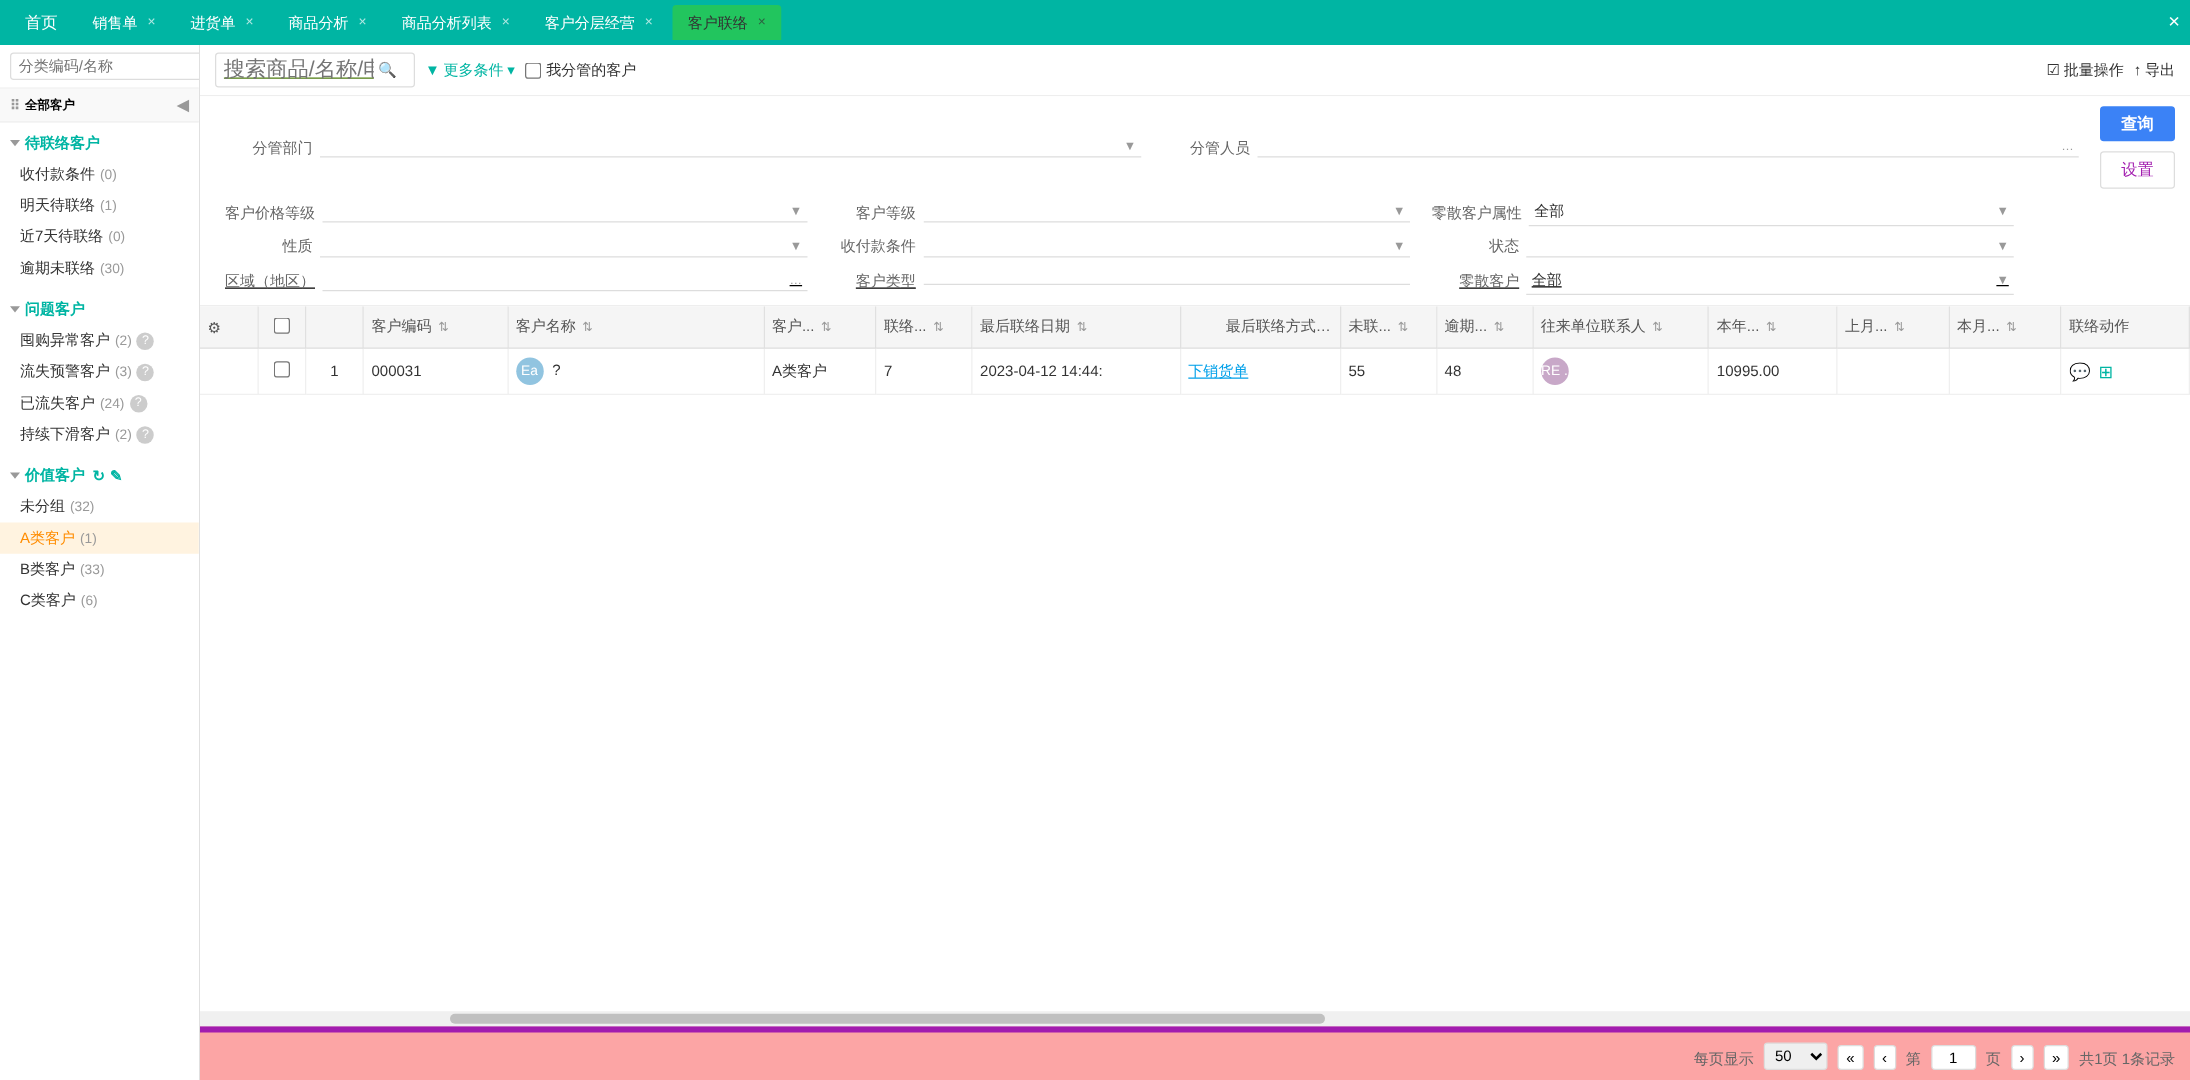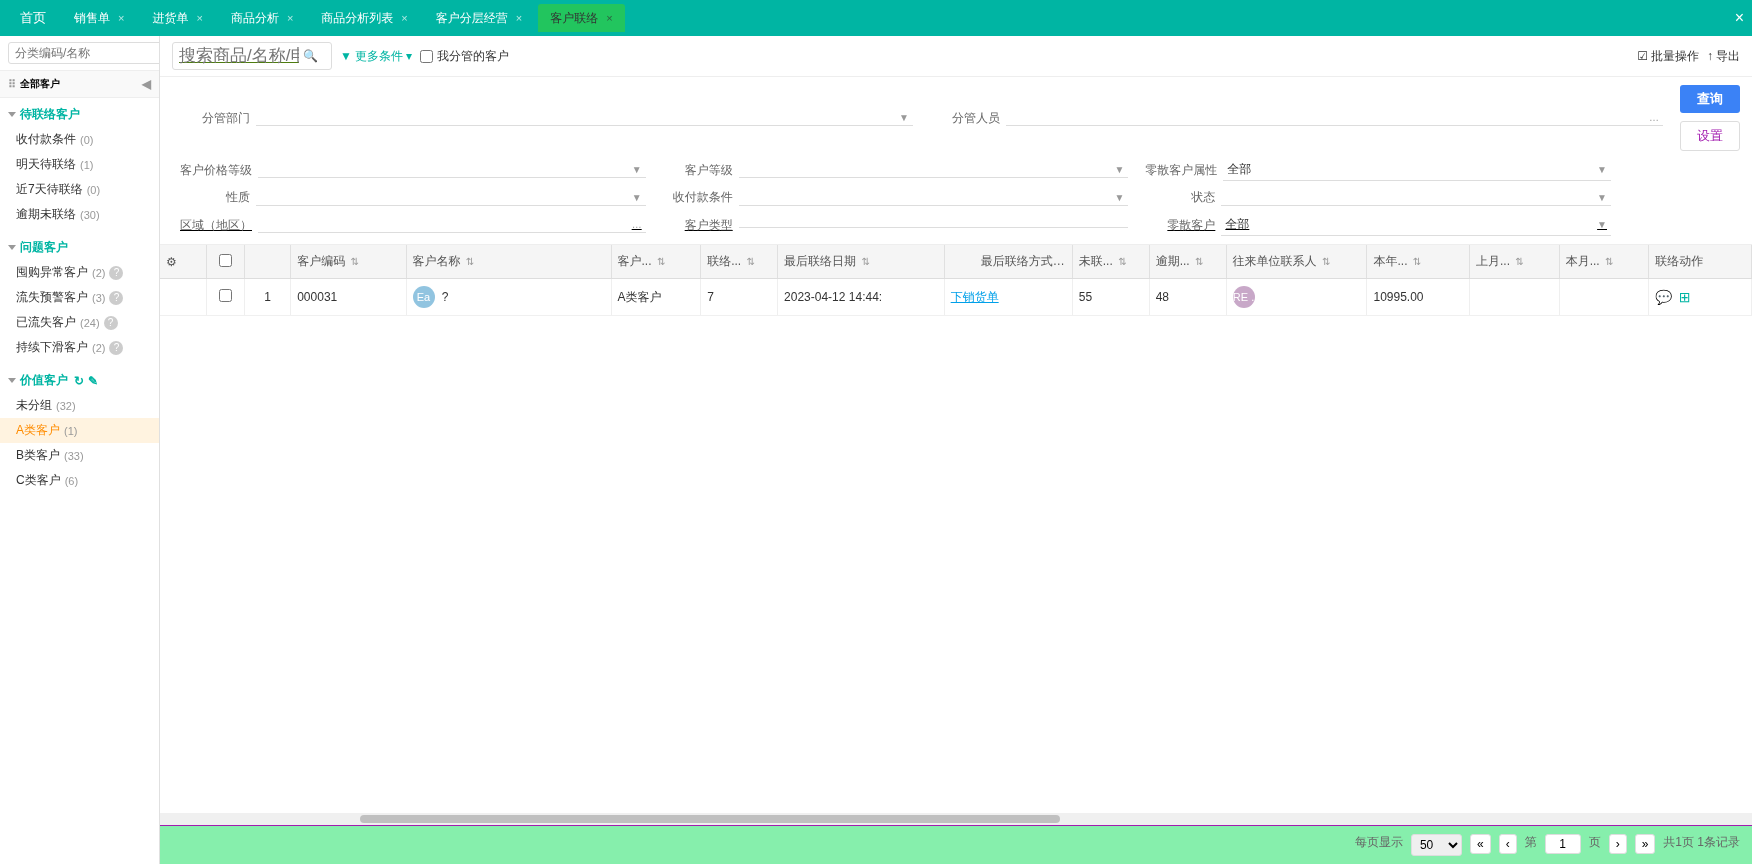--- a/index.html
+++ b/index.html
@@ -110,22 +110,22 @@
     }
     th .sort-icon { color: #999; font-size: 10px; margin-left: 2px; }
     td {
       padding: 7px 6px; border-bottom: 1px solid #f0f0f0; border-right: 1px solid #efefef;
       color: #333; white-space: nowrap; overflow: hidden; text-overflow: ellipsis;
     }
     .link-text { color: #00a0e9; text-decoration: underline; cursor: pointer; }
 
     
     .pagination {
-      display: flex; align-items: flex-start; padding: 8px 12px; border-top: 1px solid #a21caf;
-      background: #86efac; gap: 8px; justify-content: flex-end;
+      display: flex; align-items: flex-end; padding: 8px 12px; border-top: 5px solid #a21caf;
+      background: #fca5a5; gap: 8px; justify-content: flex-end;
     }
     .pagination-label { color: #666; }
     .page-size-select {
       border: 1px solid #ddd; border-radius: 3px; padding: 2px 4px; font-size: 12px; outline: none;
     }
     .page-btn {
       border: 1px solid #ddd; background: white; padding: 2px 6px; cursor: pointer; border-radius: 3px; font-size: 12px;
     }
     .page-btn:disabled { color: #ccc; cursor: default; }
     .page-input { border: 1px solid #ddd; border-radius: 3px; width: 36px; text-align: center; padding: 2px; font-size: 12px; outline: none; }

